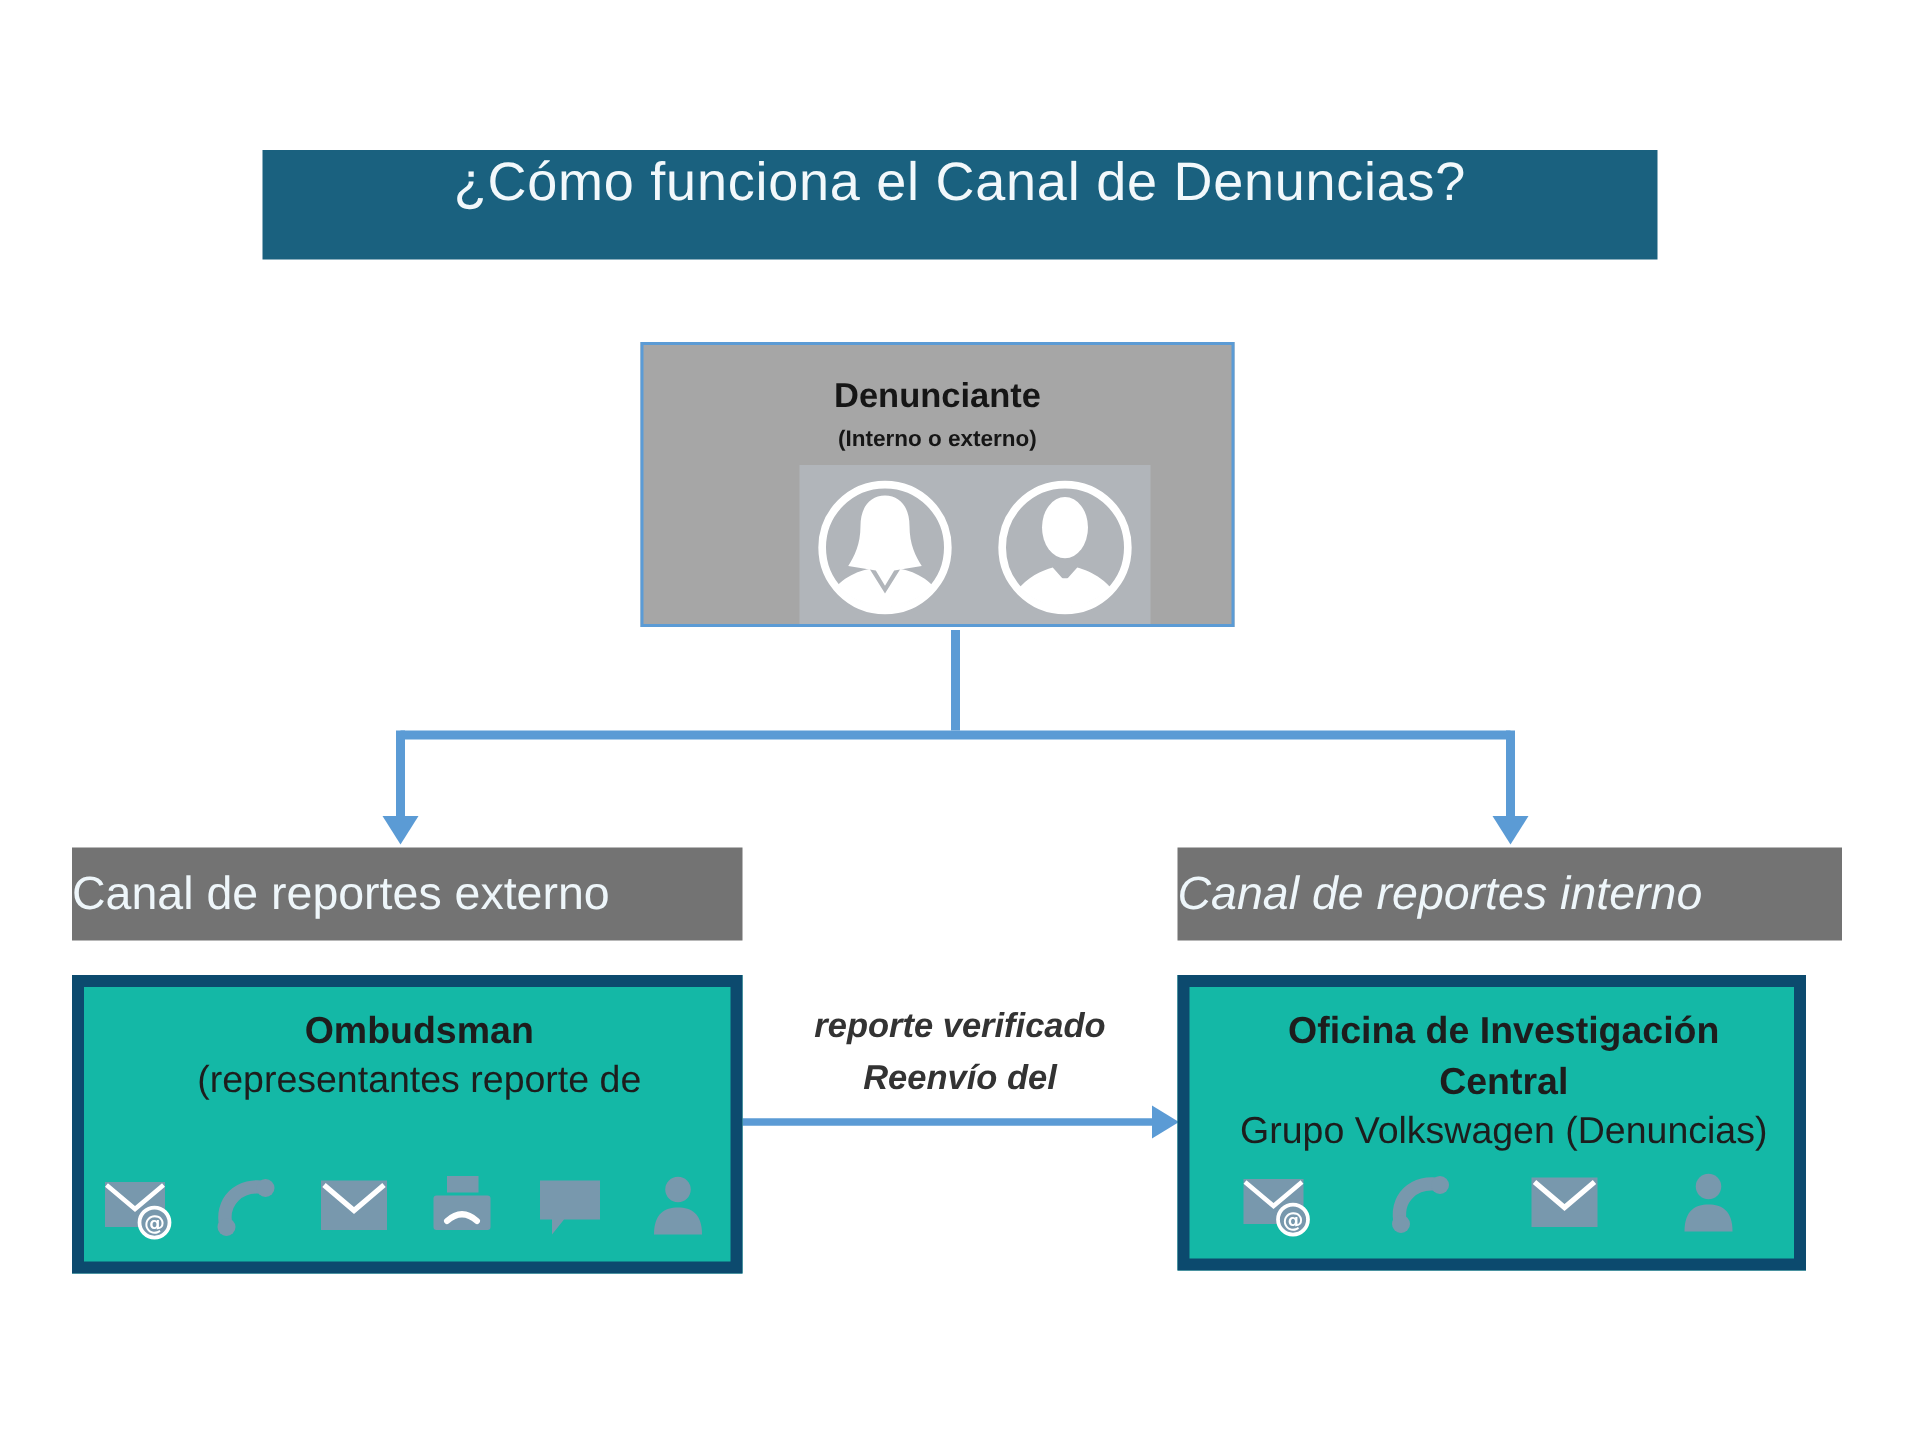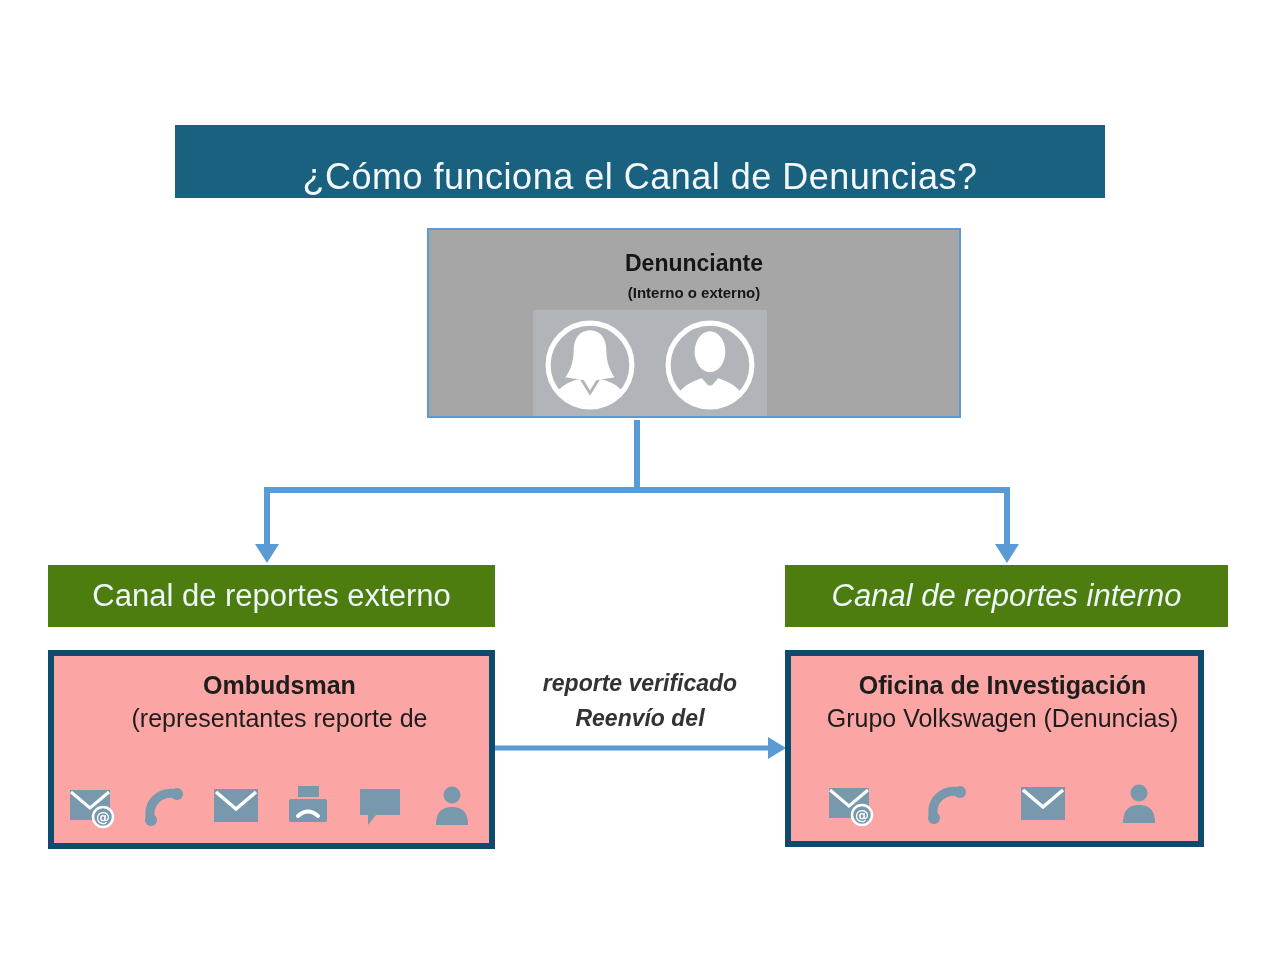--- a/index.html
+++ b/index.html
@@ -2,48 +2,48 @@
 <html><head>
 <meta charset="utf-8">
 <style>
   html,body{margin:0;padding:0;background:#ffffff;}
   .canvas{
     position:relative;width:1280px;height:954px;background:#ffffff;
     font-family:"Liberation Sans","DejaVu Sans",sans-serif;overflow:hidden;
   }
   
   .title-bar{
-    position:absolute;left:175px;top:125px;width:930px;height:73px;
-    background:#1a617f;color:#f2f8fb;display:flex;align-items:flex-end;justify-content:center;
+    position:absolute;left:175px;top:100px;width:930px;height:73px;
+    background:#1a617f;color:#f2f8fb;display:flex;align-items:flex-start;justify-content:center;
     font-size:36px;letter-spacing:.5px;
   }
   
   .denunciante{
-    position:absolute;left:427px;top:228px;width:534px;height:190px;
+    position:absolute;left:427px;top:228px;width:396px;height:190px;
     background:#a6a6a6;border:2px solid #5b9bd5;box-sizing:border-box;text-align:center;
   }
   .denunciante .t{margin-top:18px;font-size:23px;font-weight:bold;color:#161616;line-height:30px;}
   .denunciante .s{font-size:15px;font-weight:bold;color:#161616;line-height:30px;}
   .avatar-patch{
     position:absolute;left:104px;top:80px;width:234px;height:106px;background:#b1b5ba;
     display:flex;align-items:center;justify-content:center;gap:26px;
   }
   .avatar-patch svg{width:94px;height:94px;margin-top:4px;}
   
   .connectors{position:absolute;left:0;top:0;width:1280px;height:954px;pointer-events:none;}
   
   .chan-header{
-    position:absolute;height:62px;background:#4d7c0f;color:#eef6fa;
-    display:flex;align-items:center;justify-content:center;font-size:31px;
+    position:absolute;height:62px;background:#737373;color:#eef6fa;
+    display:flex;align-items:center;justify-content:flex-start;font-size:31px;
   }
   .chan-header.left{left:48px;top:565px;width:447px;}
   .chan-header.right{left:785px;top:565px;width:443px;font-style:italic;}
   
   .chan-box{
-    position:absolute;top:650px;background:#fca5a5;border:6px solid #0c4a6e;
+    position:absolute;top:650px;background:#14b8a6;border:8px solid #0c4a6e;
     box-sizing:border-box;text-align:center;color:#1d1d1d;padding-left:16px;
   }
   .chan-box.left{left:48px;width:447px;height:199px;}
   .chan-box.right{left:785px;width:419px;height:197px;}
   .chan-box .bt{margin-top:12px;font-size:25px;font-weight:bold;line-height:34px;}
   .chan-box .bl{font-size:25px;line-height:33px;}
   .icon-row{position:absolute;left:0;right:0;bottom:14px;display:flex;align-items:flex-end;justify-content:center;}
   .icon-row.gap6{gap:26px;}
   .icon-row.gap4{gap:50px;}
   .icon-row svg{width:46px;height:46px;}
@@ -151,20 +151,21 @@
   <div class="transfer-label">
     <div>reporte verificado</div>
     <div>Reenvío del</div>
   </div>
 
   <div class="chan-header right">
     <span>Canal de reportes interno</span>
   </div>
   <div class="chan-box right">
     <div class="bt">Oficina de Investigación</div>
+    <div class="bt" style="margin-top:0;">Central</div>
     <div class="bl">Grupo Volkswagen (Denuncias)</div>
     <div class="icon-row gap4">
       <svg viewBox="0 0 46 46">
         <rect x="1" y="7" width="40" height="30" fill="#7898ad"></rect>
         <path d="M2,9 L21,25 L40,9" stroke="#ffffff" stroke-width="3" fill="none"></path>
         <circle cx="34" cy="34" r="10" fill="#7898ad" stroke="#ffffff" stroke-width="2.5"></circle>
         <text x="34" y="39" font-size="14" font-weight="bold" fill="#ffffff" text-anchor="middle" font-family="'DejaVu Sans',sans-serif">@</text>
       </svg>
       <svg viewBox="0 0 46 46">
         <path d="M10,38 C5,20 19,7 37,11" stroke="#7898ad" stroke-width="9" fill="none" stroke-linecap="round"></path>

